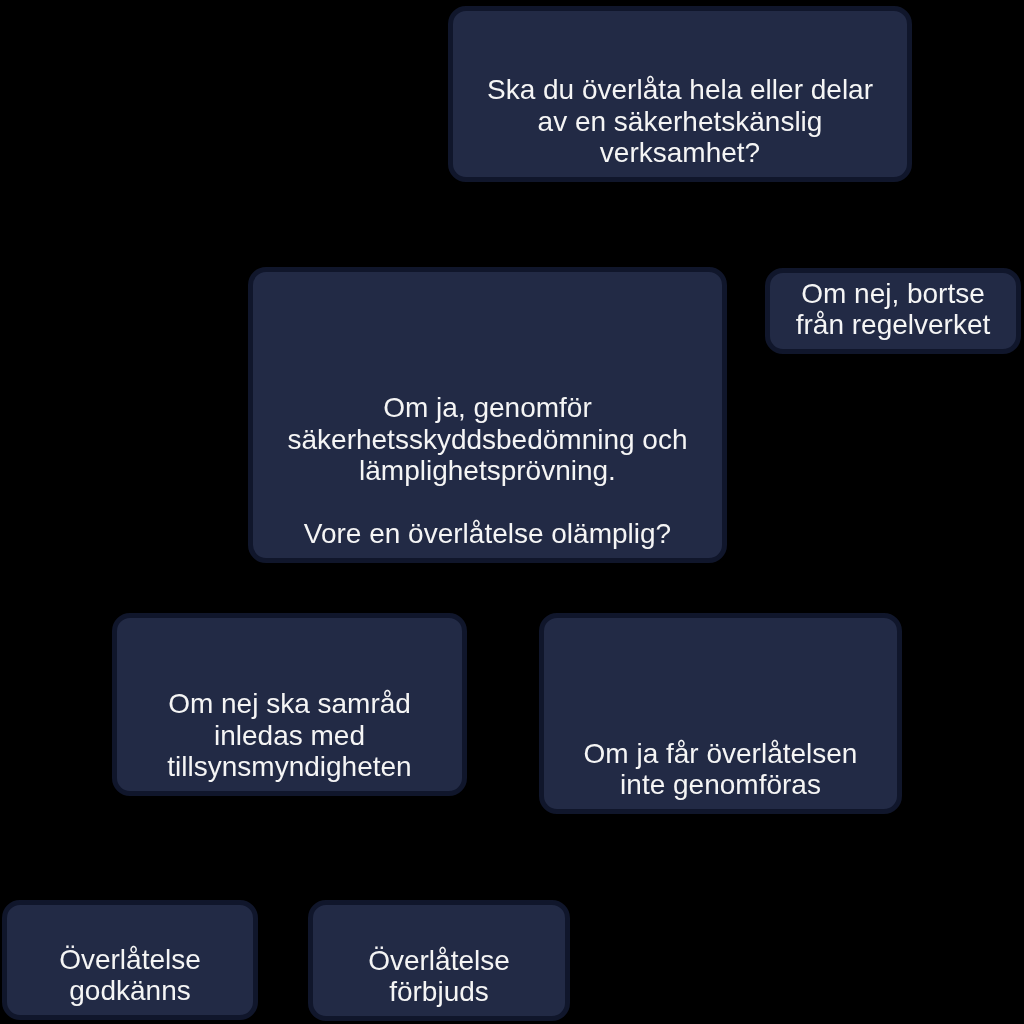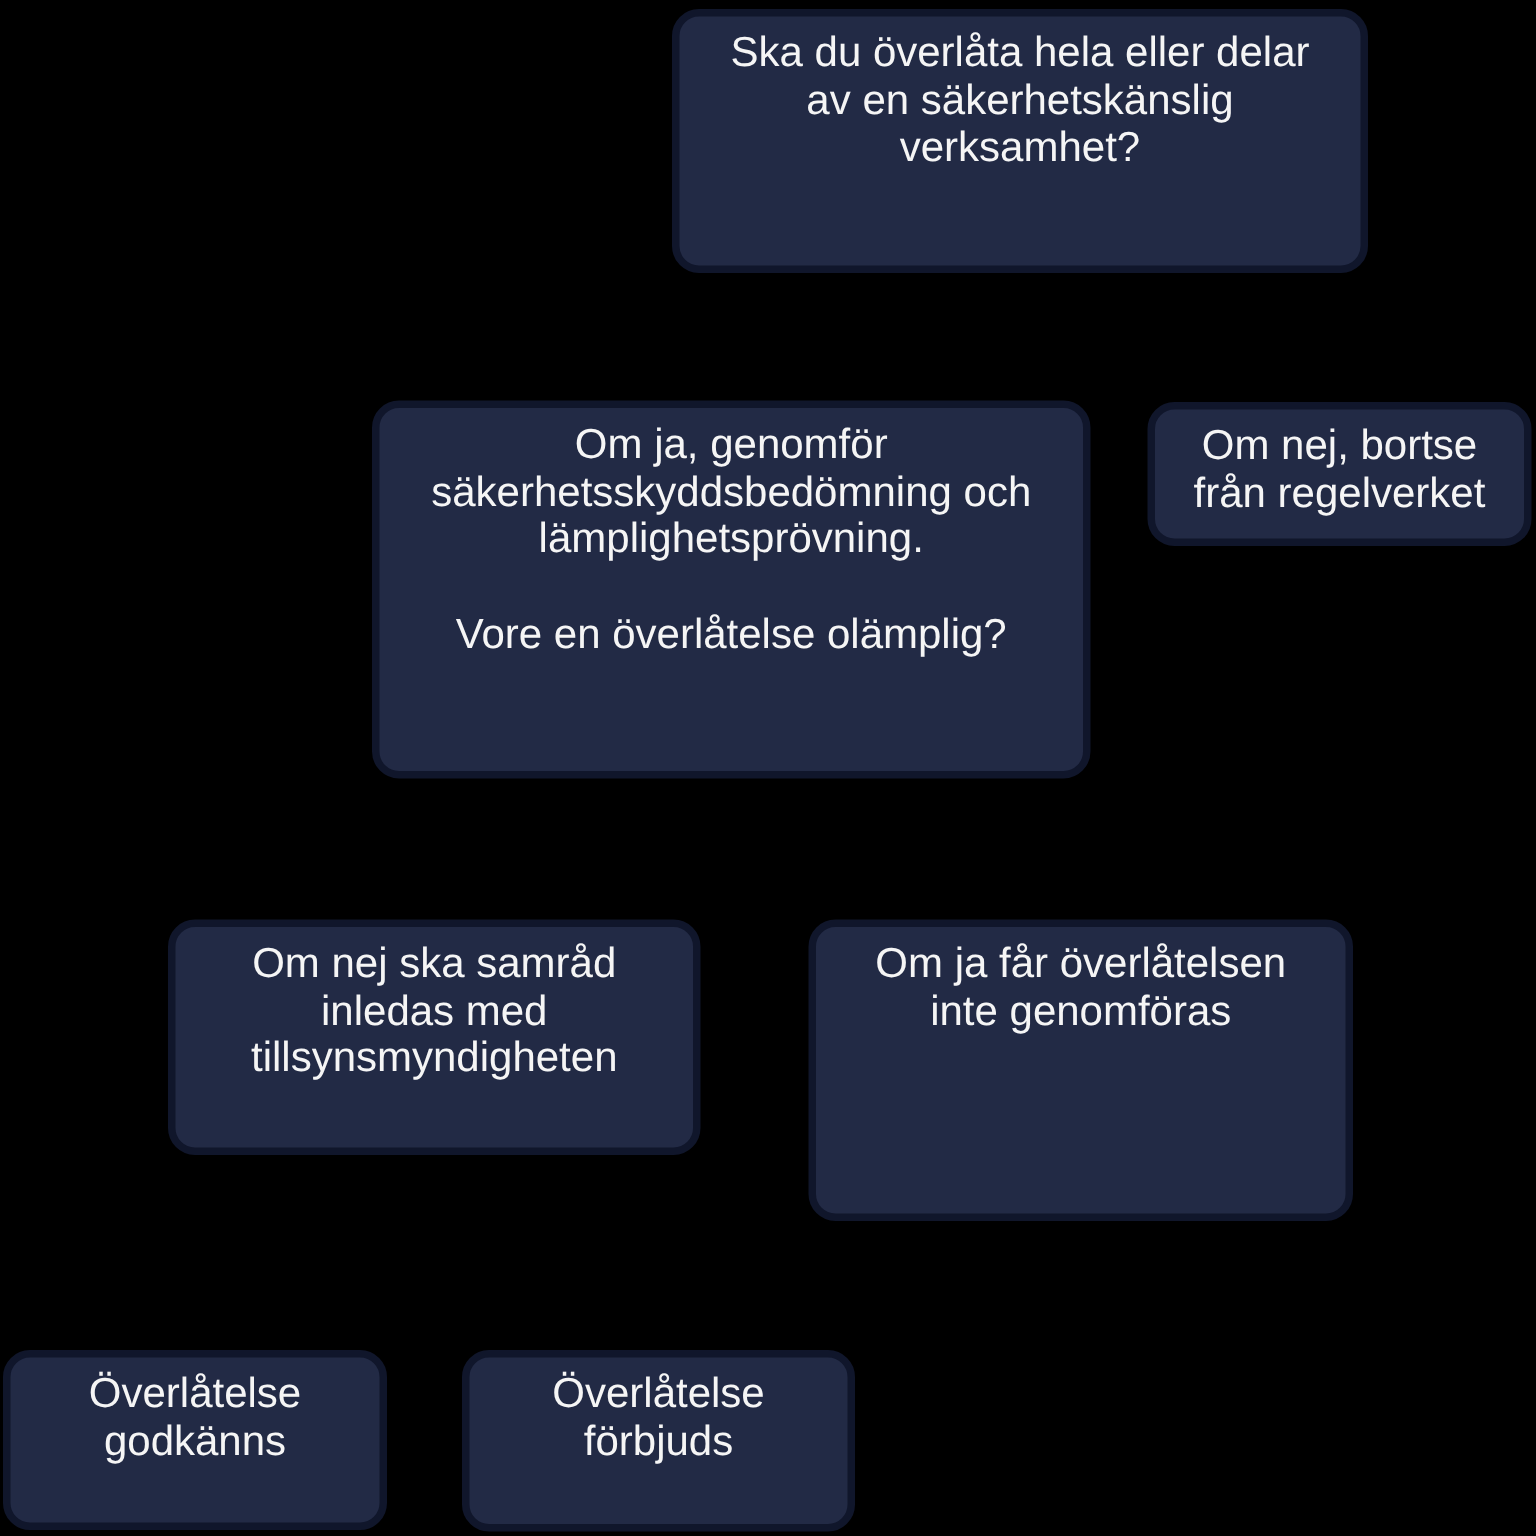--- a/index.html
+++ b/index.html
@@ -26,21 +26,21 @@
     left:0;top:0;
     width:1024px;height:1024px;
   }
   .node{
     position:absolute;
     box-sizing:border-box;
     background:var(--box-fill);
     border:5px solid var(--box-border);
     border-radius:18px;
     display:flex;
-    align-items:flex-start;
+    align-items:flex-end;
     justify-content:center;
     text-align:center;
     color:var(--text);
     font-size:28px;
     line-height:1.13;
     padding:8px 14px;
   }
   .node-text{
     white-space:pre-line;
   }
@@ -55,34 +55,34 @@
              M488 527 V570 M488 570 H290 M488 570 H697 M290 570 V613 M697 570 V613
              M290 818 V860 M290 860 H130 M290 860 H439 M130 860 V900 M439 860 V900" fill="none" stroke="var(--connector)" stroke-width="3"></path>
   </svg>
 
   <div class="node" style="left:448px;top:6px;width:464px;height:176px">
     <div class="node-text">Ska du överlåta hela eller delar
 av en säkerhetskänslig
 verksamhet?</div>
   </div>
 
-  <div class="node" style="left:248px;top:267px;width:479px;height:252px">
+  <div class="node" style="left:248px;top:267px;width:479px;height:296px">
     <div class="node-text">Om ja, genomför
 säkerhetsskyddsbedömning och
 lämplighetsprövning.
 
 Vore en överlåtelse olämplig?</div>
   </div>
 
-  <div class="node" style="left:765px;top:268px;width:256px;height:96px">
+  <div class="node" style="left:765px;top:268px;width:256px;height:86px">
     <div class="node-text">Om nej, bortse
 från regelverket</div>
   </div>
 
-  <div class="node" style="left:112px;top:613px;width:355px;height:157px">
+  <div class="node" style="left:112px;top:613px;width:355px;height:183px">
     <div class="node-text">Om nej ska samråd
 inledas med
 tillsynsmyndigheten</div>
   </div>
 
   <div class="node" style="left:539px;top:613px;width:363px;height:201px">
     <div class="node-text">Om ja får överlåtelsen
 inte genomföras</div>
   </div>
 

